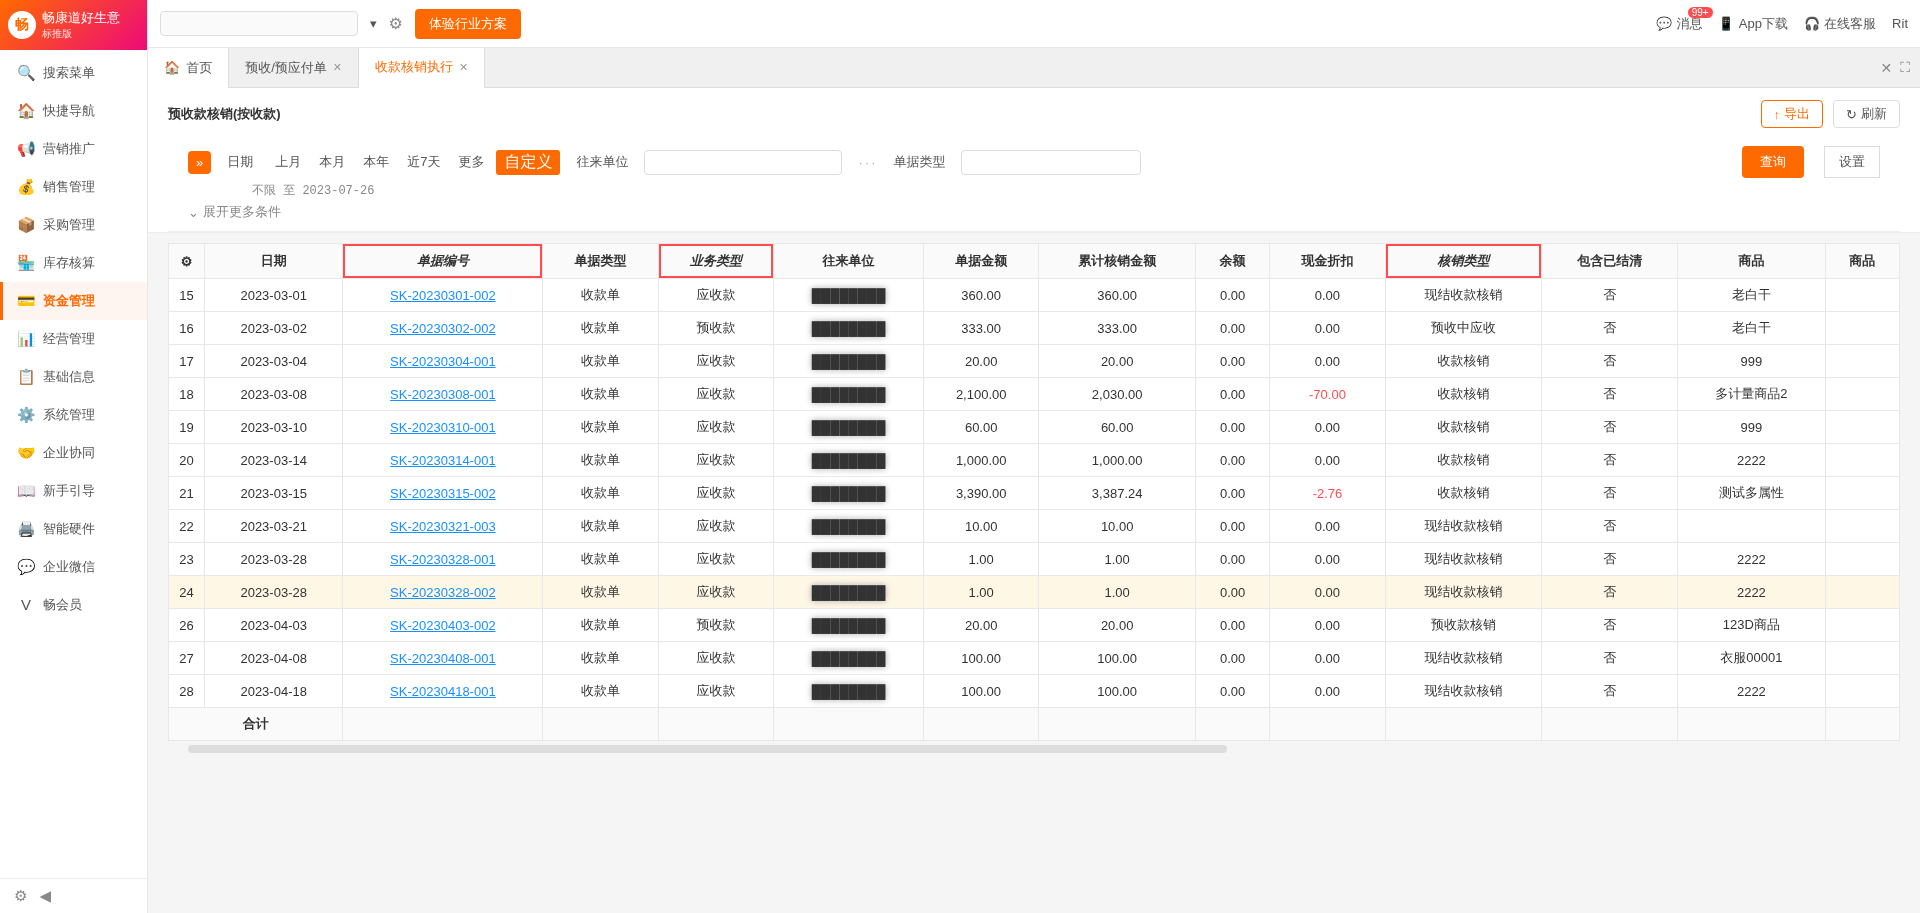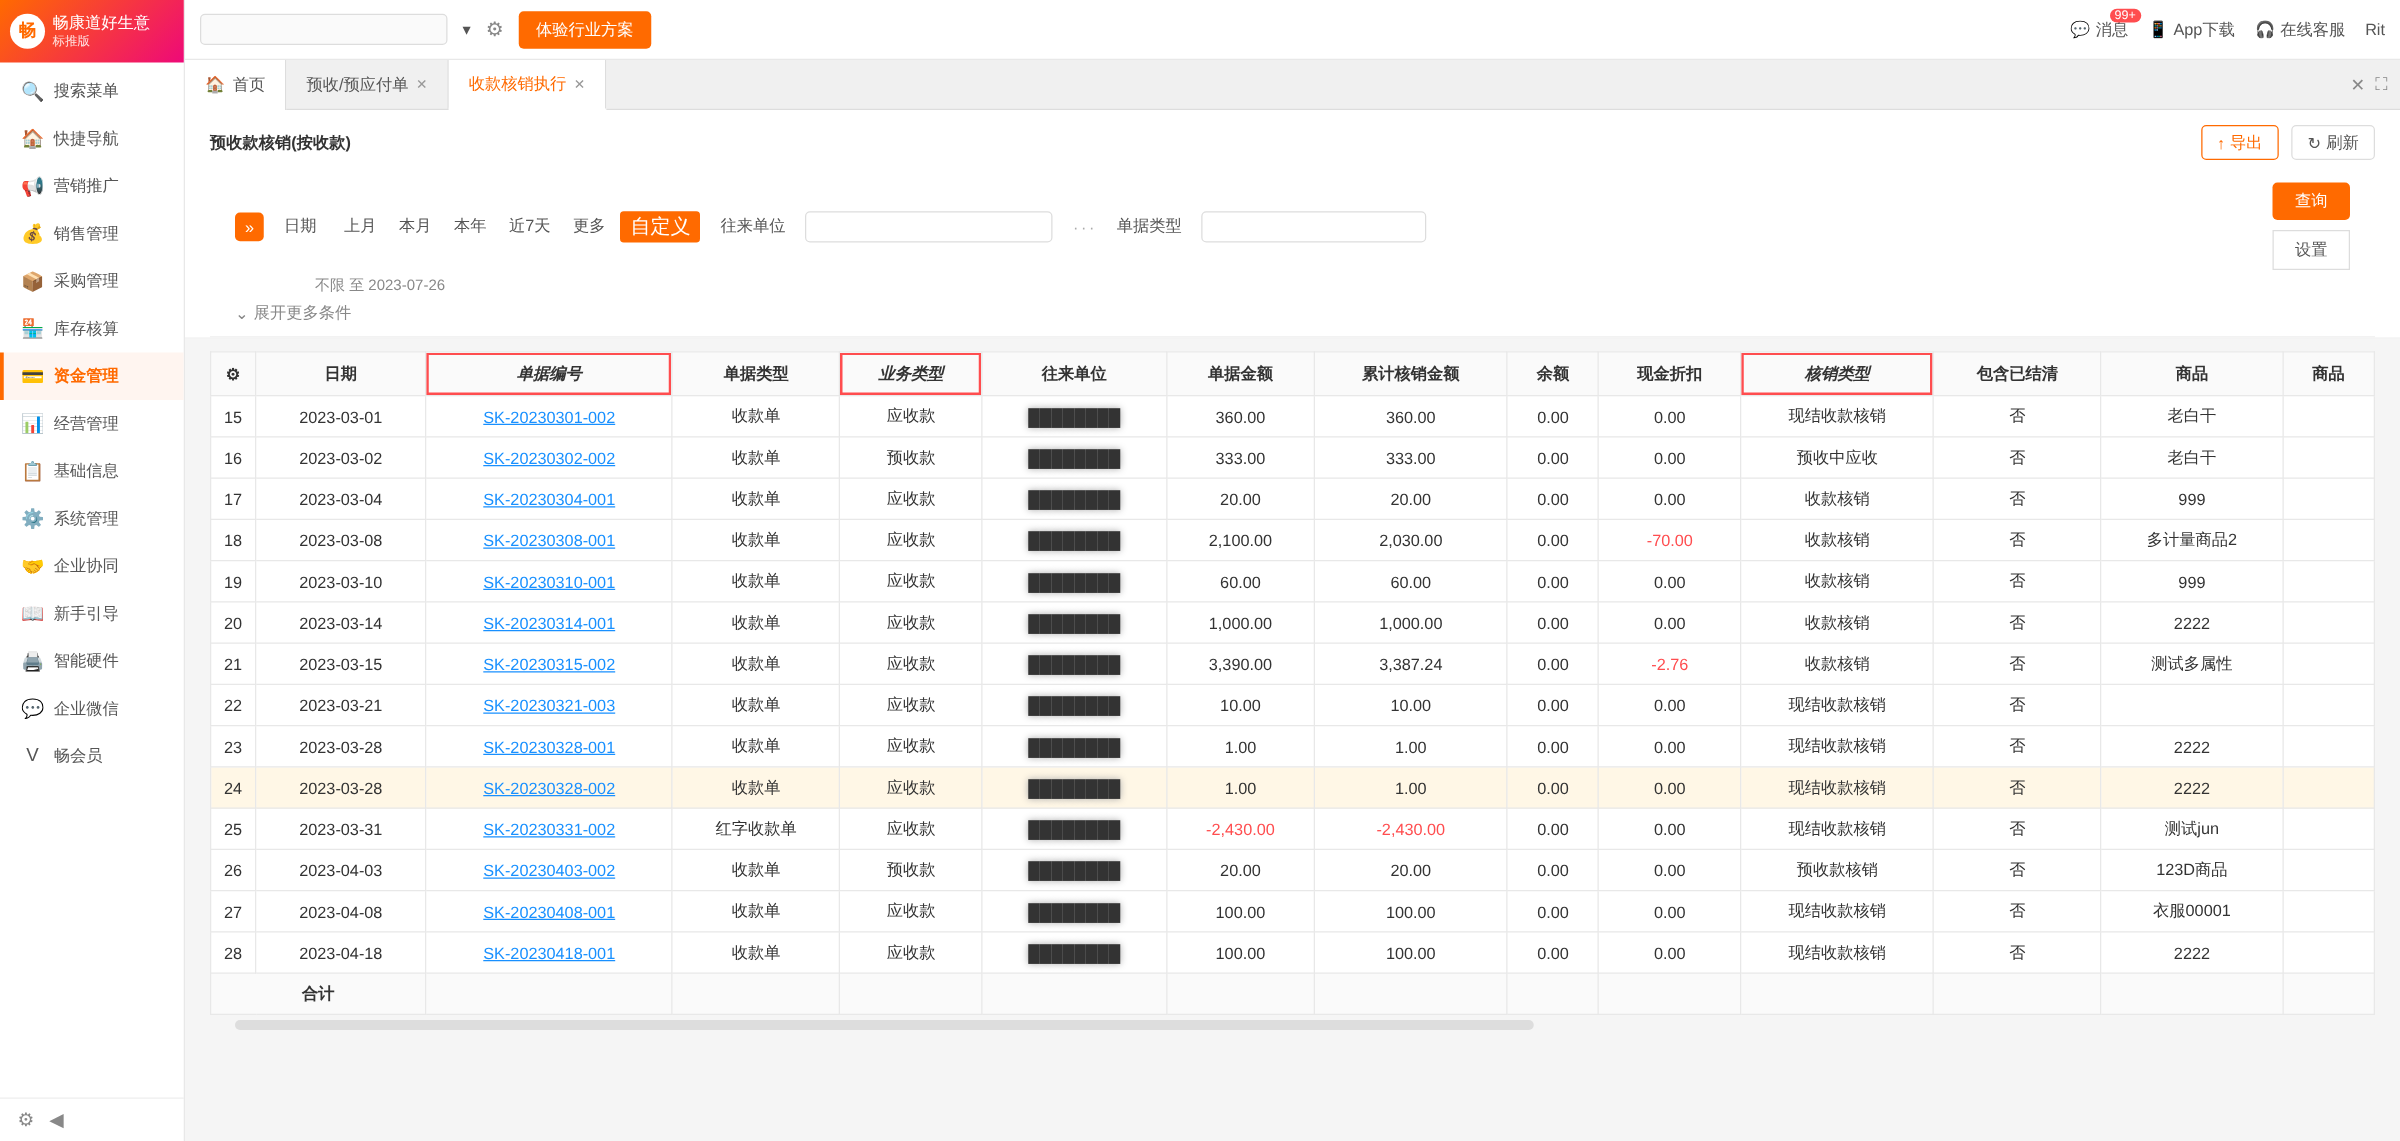--- a/index.html
+++ b/index.html
@@ -49,25 +49,25 @@
     .btn-refresh { display: flex; align-items: center; gap: 4px; color: #555; border: 1px solid #ddd; background: #fff; border-radius: 4px; padding: 4px 12px; cursor: pointer; font-size: 13px; }
 
     
     .filter-bar { background: #fff; padding: 8px 20px 10px 20px; border-bottom: 1px solid #eee; }
     .filter-row { display: flex; align-items: center; gap: 16px; flex-wrap: wrap; }
     .filter-toggle { background: #ff6a00; color: #fff; border: none; border-radius: 4px; padding: 4px 8px; cursor: pointer; font-size: 13px; }
     .filter-label { color: #555; font-size: 13px; white-space: nowrap; }
     .filter-date-btns { display: flex; gap: 6px; align-items: center; }
     .filter-date-btn { color: #555; cursor: pointer; padding: 2px 6px; border-radius: 3px; font-size: 13px; }
     .filter-custom { background: #ff6a00; color: #fff; border-radius: 3px; padding: 2px 8px; font-size: 16px; cursor: pointer; }
-    .filter-date-range { color: #888; font-size: 12px; }
+    .filter-date-range { color: #888; font-size: 12px; font-family: Liberation Mono, monospace; }
     .filter-input { border: 1px solid #ddd; border-radius: 4px; padding: 4px 10px; color: #555; min-width: 180px; }
     .filter-dots { color: #aaa; letter-spacing: 2px; cursor: pointer; }
     .filter-select { border: 1px solid #ddd; border-radius: 4px; padding: 4px 10px; color: #555; min-width: 180px; appearance: none; background: #fff; }
-    .filter-actions { margin-left: auto; display: flex; gap: 8px; flex-direction: column; }
+    .filter-actions { margin-left: auto; display: flex; gap: 20px; }
     .btn-query { background: #ff6a00; color: #fff; border: none; border-radius: 4px; padding: 6px 18px; cursor: pointer; font-size: 13px; }
     .btn-settings { background: #fff; color: #555; border: 1px solid #ddd; border-radius: 0; padding: 6px 14px; cursor: pointer; font-size: 13px; }
     .expand-btn { display: flex; align-items: center; gap: 4px; color: #888; cursor: pointer; font-size: 12px; margin-top: 4px; }
 
     
     .table-container { flex: 1; overflow: auto; padding: 0 20px 10px; background: #f5f5f5; }
     .data-table { width: 100%; border-collapse: collapse; background: #fff; border: 1px solid #e8e8e8; margin-top: 10px; }
     .data-table th { background: #fafafa; border: 1px solid #e8e8e8; padding: 8px 10px; text-align: center; color: #333; font-weight: 600; white-space: nowrap; }
     .data-table td { border: 1px solid #e8e8e8; padding: 7px 10px; text-align: center; color: #333; white-space: nowrap; }
     .data-table tr.highlighted td { background: #fff7e6; }
@@ -435,36 +435,20 @@
       <td>1.00</td>
       <td>1.00</td>
       <td>0.00</td>
       <td>0.00</td>
       <td>现结收款核销</td>
       <td>否</td>
       <td>2222</td>
       <td></td>
     </tr>
           <tr>
-      <td>25</td>
-      <td>2023-03-31</td>
-      <td class="link">SK-20230331-002</td>
-      <td>红字收款单</td>
-      <td>应收款</td>
-      <td class="blurred">████████</td>
-      <td><span style="color:#ff4d4f">-2,430.00</span></td>
-      <td><span style="color:#ff4d4f">-2,430.00</span></td>
-      <td>0.00</td>
-      <td>0.00</td>
-      <td>现结收款核销</td>
-      <td>否</td>
-      <td>测试jun</td>
-      <td></td>
-    </tr>
-          <tr>
       <td>26</td>
       <td>2023-04-03</td>
       <td class="link">SK-20230403-002</td>
       <td>收款单</td>
       <td>预收款</td>
       <td class="blurred">████████</td>
       <td>20.00</td>
       <td>20.00</td>
       <td>0.00</td>
       <td>0.00</td>

